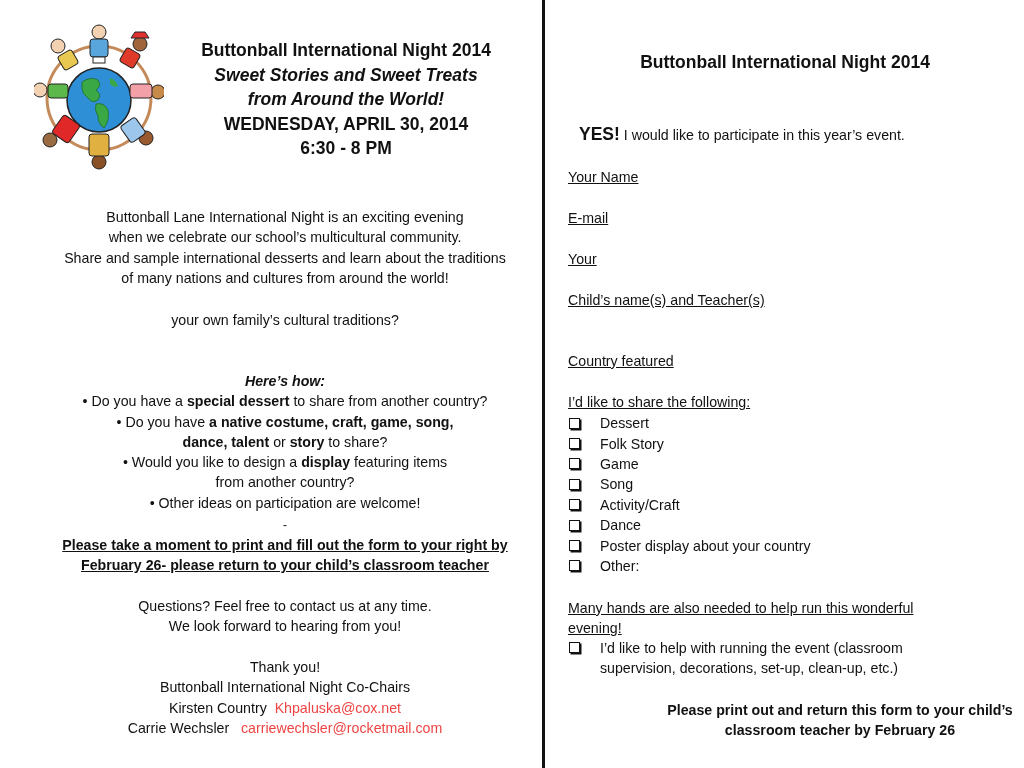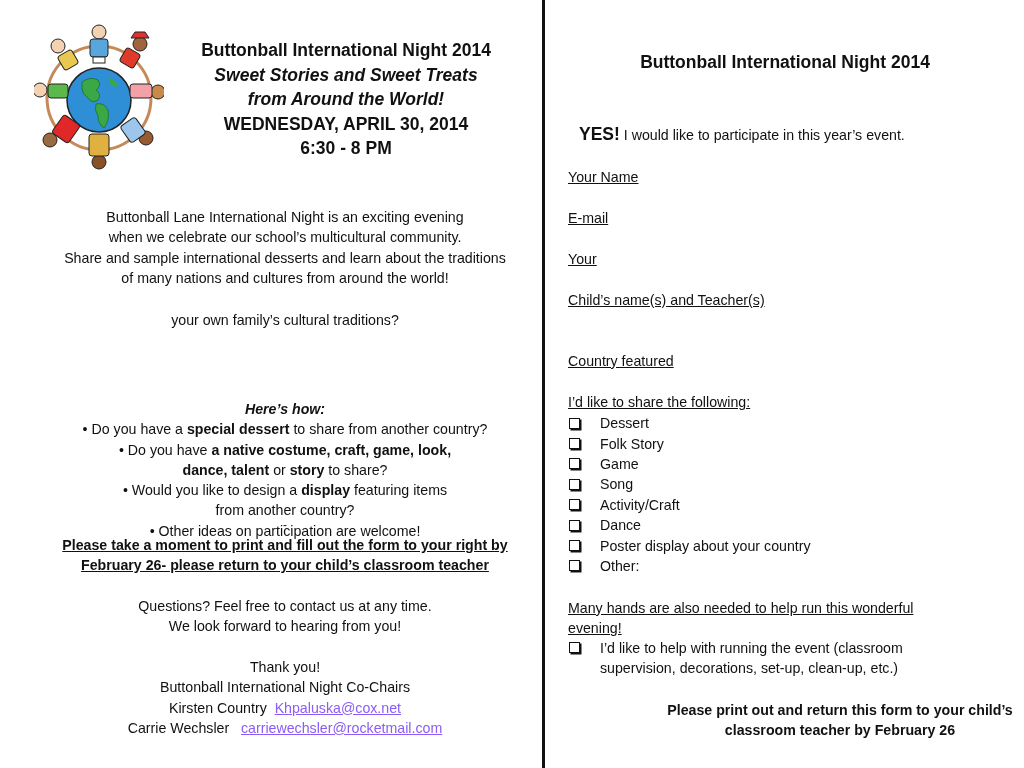--- a/index.html
+++ b/index.html
@@ -17,21 +17,21 @@
     .header { position: absolute; left: 168px; top: 38px; width: 356px; text-align: center; }
     .header .line { font-weight: bold; font-size: 17.5px; line-height: 24.5px; white-space: nowrap; }
     .header .italic { font-style: italic; }
 
     
     .lp { position: absolute; left: 30px; width: 510px; text-align: center; font-size: 14.2px; line-height: 20.3px; }
     .lp .l { display: block; white-space: nowrap; }
     .lp b { font-weight: bold; }
     .lp i { font-style: italic; }
     .underline-bold { font-weight: bold; text-decoration: underline; }
-    .link { color: #8b5cf6; text-decoration: underline; }
+    .link { color: #ef4444; }
 
     
     .form-title { position: absolute; left: 0; top: 52px; width: 478px; text-align: center; font-weight: bold; font-size: 17.5px; }
     .yes-line { position: absolute; left: 26px; top: 124px; font-size: 14.2px; white-space: nowrap; margin-left: 7px; }
     .yes-line .yes { font-weight: bold; font-size: 17.5px; }
     .rf { position: absolute; left: 22px; font-size: 14.2px; white-space: nowrap; text-decoration: underline; }
     .cb-list { position: absolute; left: 22px; top: 413px; }
     .cb-item { display: flex; align-items: center; height: 20.4px; font-size: 14.2px; white-space: nowrap; }
     .cb { width: 11px; height: 11px; border: 1.5px solid #111; box-shadow: 1.5px 1.5px 0 #111; margin-right: 20px; margin-left: 1px; flex: none; cursor: pointer; }
     .cb-label { }
@@ -98,24 +98,24 @@
     <span class="l">Buttonball Lane International Night is an exciting evening</span>
     <span class="l">when we celebrate our school’s multicultural community.</span>
     <span class="l">Share and sample international desserts and learn about the traditions</span>
     <span class="l">of many nations and cultures from around the world!</span>
   </div>
 
   <div class="lp" style="top:310px;">
     <span class="l">your own family’s cultural traditions?</span>
   </div>
 
-  <div class="lp" style="top:371px;margin-top:28px;">
+  <div class="lp" style="top:371px;">
     <span class="l"><i style="font-weight:bold;">Here’s how:</i></span>
     <span class="l"><span>• Do you have a </span><b>special dessert</b><span> to share from another country?</span></span>
-    <span class="l"><span>• Do you have </span><b>a native costume, craft, game, look,</b></span>
+    <span class="l"><span>• Do you have </span><b>a native costume, craft, game, song,</b></span>
     <span class="l"><b>dance, talent</b><span> or </span><b>story</b><span> to share?</span></span>
     <span class="l"><span>• Would you like to design a </span><b>display</b><span> featuring items</span></span>
     <span class="l">from another country?</span>
     <span class="l">• Other ideas on participation are welcome!</span>
   </div>
 
   <div class="lp" style="top:518px; line-height:14px; font-size:12px;">
     <span class="l">-</span>
   </div>
 

